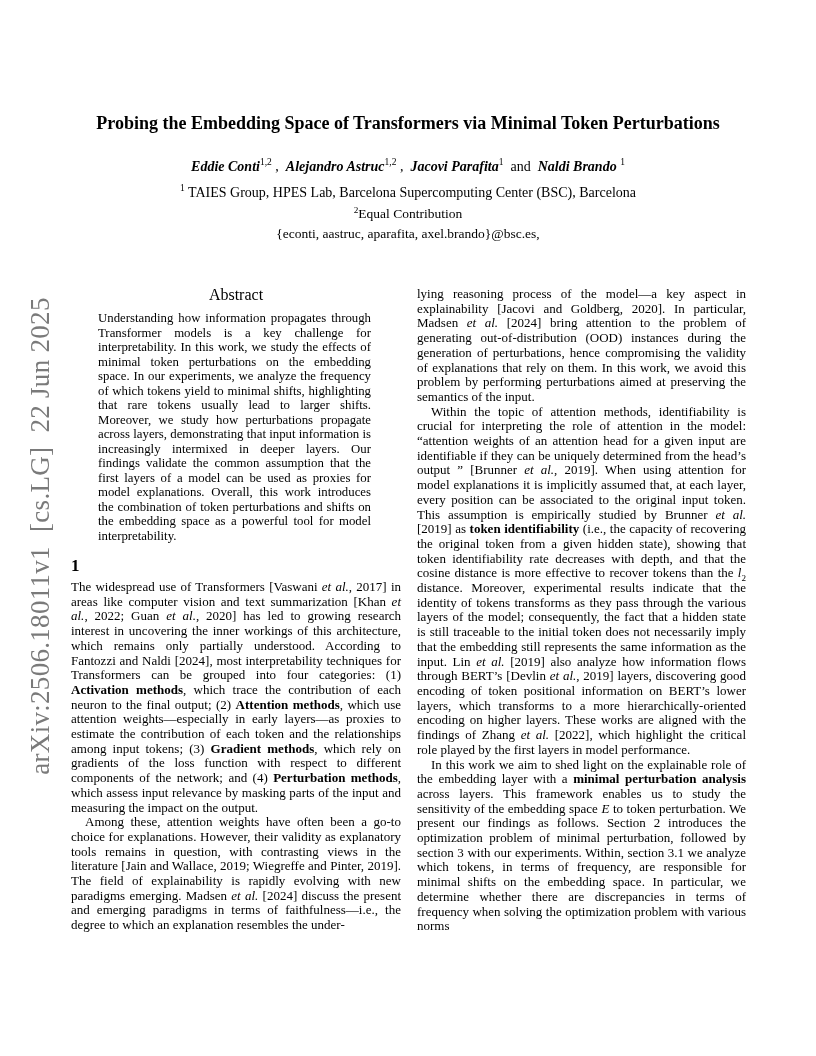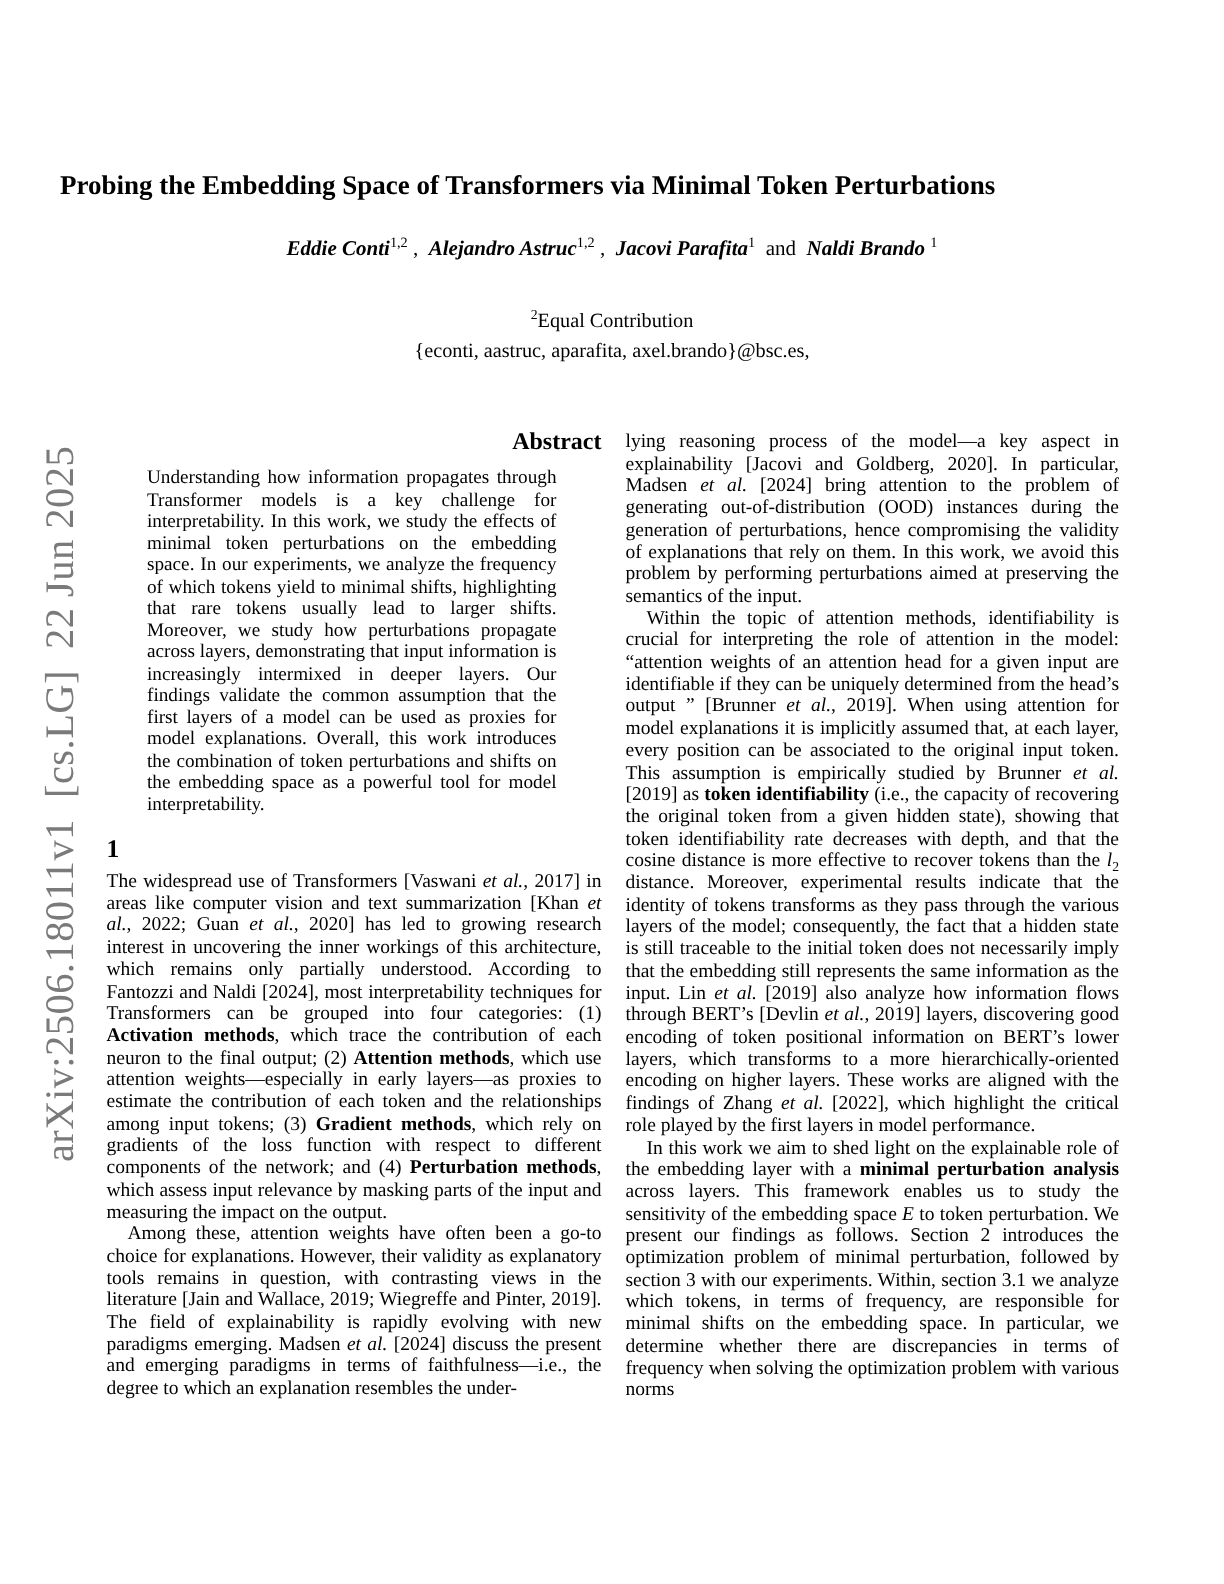--- a/index.html
+++ b/index.html
@@ -21,20 +21,21 @@
     font-size: 27px;
     color: #7a7a7a;
     letter-spacing: 0.3px;
   }
   .title {
     position: absolute;
     top: 112px;
     left: 40px;
     right: 40px;
     margin: 0;
+    text-align: center;
     font-size: 18px;
     line-height: 22px;
     font-weight: bold;
   }
   .authors {
     position: absolute;
     top: 158px;
     left: 0;
     right: 0;
     text-align: center;
@@ -71,24 +72,24 @@
     line-height: 17px;
   }
   .col {
     position: absolute;
     top: 286px;
   }
   .col-left  { left: 71px;  width: 330px; }
   .col-right { left: 417px; width: 329px; top: 287px; }
   .abstract-heading {
     margin: 0 0 8px 0;
-    text-align: right;
+    text-align: center;
     font-size: 16px;
     line-height: 17px;
-    font-weight: bold;
+    font-weight: normal;
   }
   .abstract-body {
     margin: 0 30px 0 27px;
     font-size: 12.8px;
     line-height: 14.5px;
     text-align: justify;
   }
   .section-heading {
     display: flex;
     margin: 13px 0 5px 0;
@@ -113,20 +114,21 @@
 <body>
 
 <div class="page">
 
   <div class="watermark">arXiv:2506.18011v1  [cs.LG]  22 Jun 2025</div>
 
   <h1 class="title">Probing the Embedding Space of Transformers via Minimal Token Perturbations</h1>
 
   <div class="authors"><span class="seg-b">Eddie Conti</span><span class="seg-sup">1,2</span><span> ,  </span><span class="seg-b">Alejandro Astruc</span><span class="seg-sup">1,2</span><span> ,  </span><span class="seg-b">Jacovi Parafita</span><span class="seg-sup">1</span><span>  and  </span><span class="seg-b">Naldi Brando </span><span class="seg-sup">1</span></div>
 
+  <div class="affiliation"><span class="seg-sup">1</span><span> TAIES Group, HPES Lab, Barcelona Supercomputing Center (BSC), Barcelona</span></div>
 
   <div class="equal-contribution"><span class="seg-sup">2</span><span>Equal Contribution</span></div>
 
   <div class="email">{econti, aastruc, aparafita, axel.brando}@bsc.es,</div>
 
   <section class="col col-left">
     <h2 class="abstract-heading">Abstract</h2>
     <p class="abstract-body">Understanding how information propagates through Transformer models is a key challenge for interpretability. In this work, we study the effects of minimal token perturbations on the embedding space. In our experiments, we analyze the frequency of which tokens yield to minimal shifts, highlighting that rare tokens usually lead to larger shifts. Moreover, we study how perturbations propagate across layers, demonstrating that input information is increasingly intermixed in deeper layers. Our findings validate the common assumption that the first layers of a model can be used as proxies for model explanations. Overall, this work introduces the combination of token perturbations and shifts on the embedding space as a powerful tool for model interpretability.</p>
     <h2 class="section-heading">
       <span class="sec-num">1</span>

